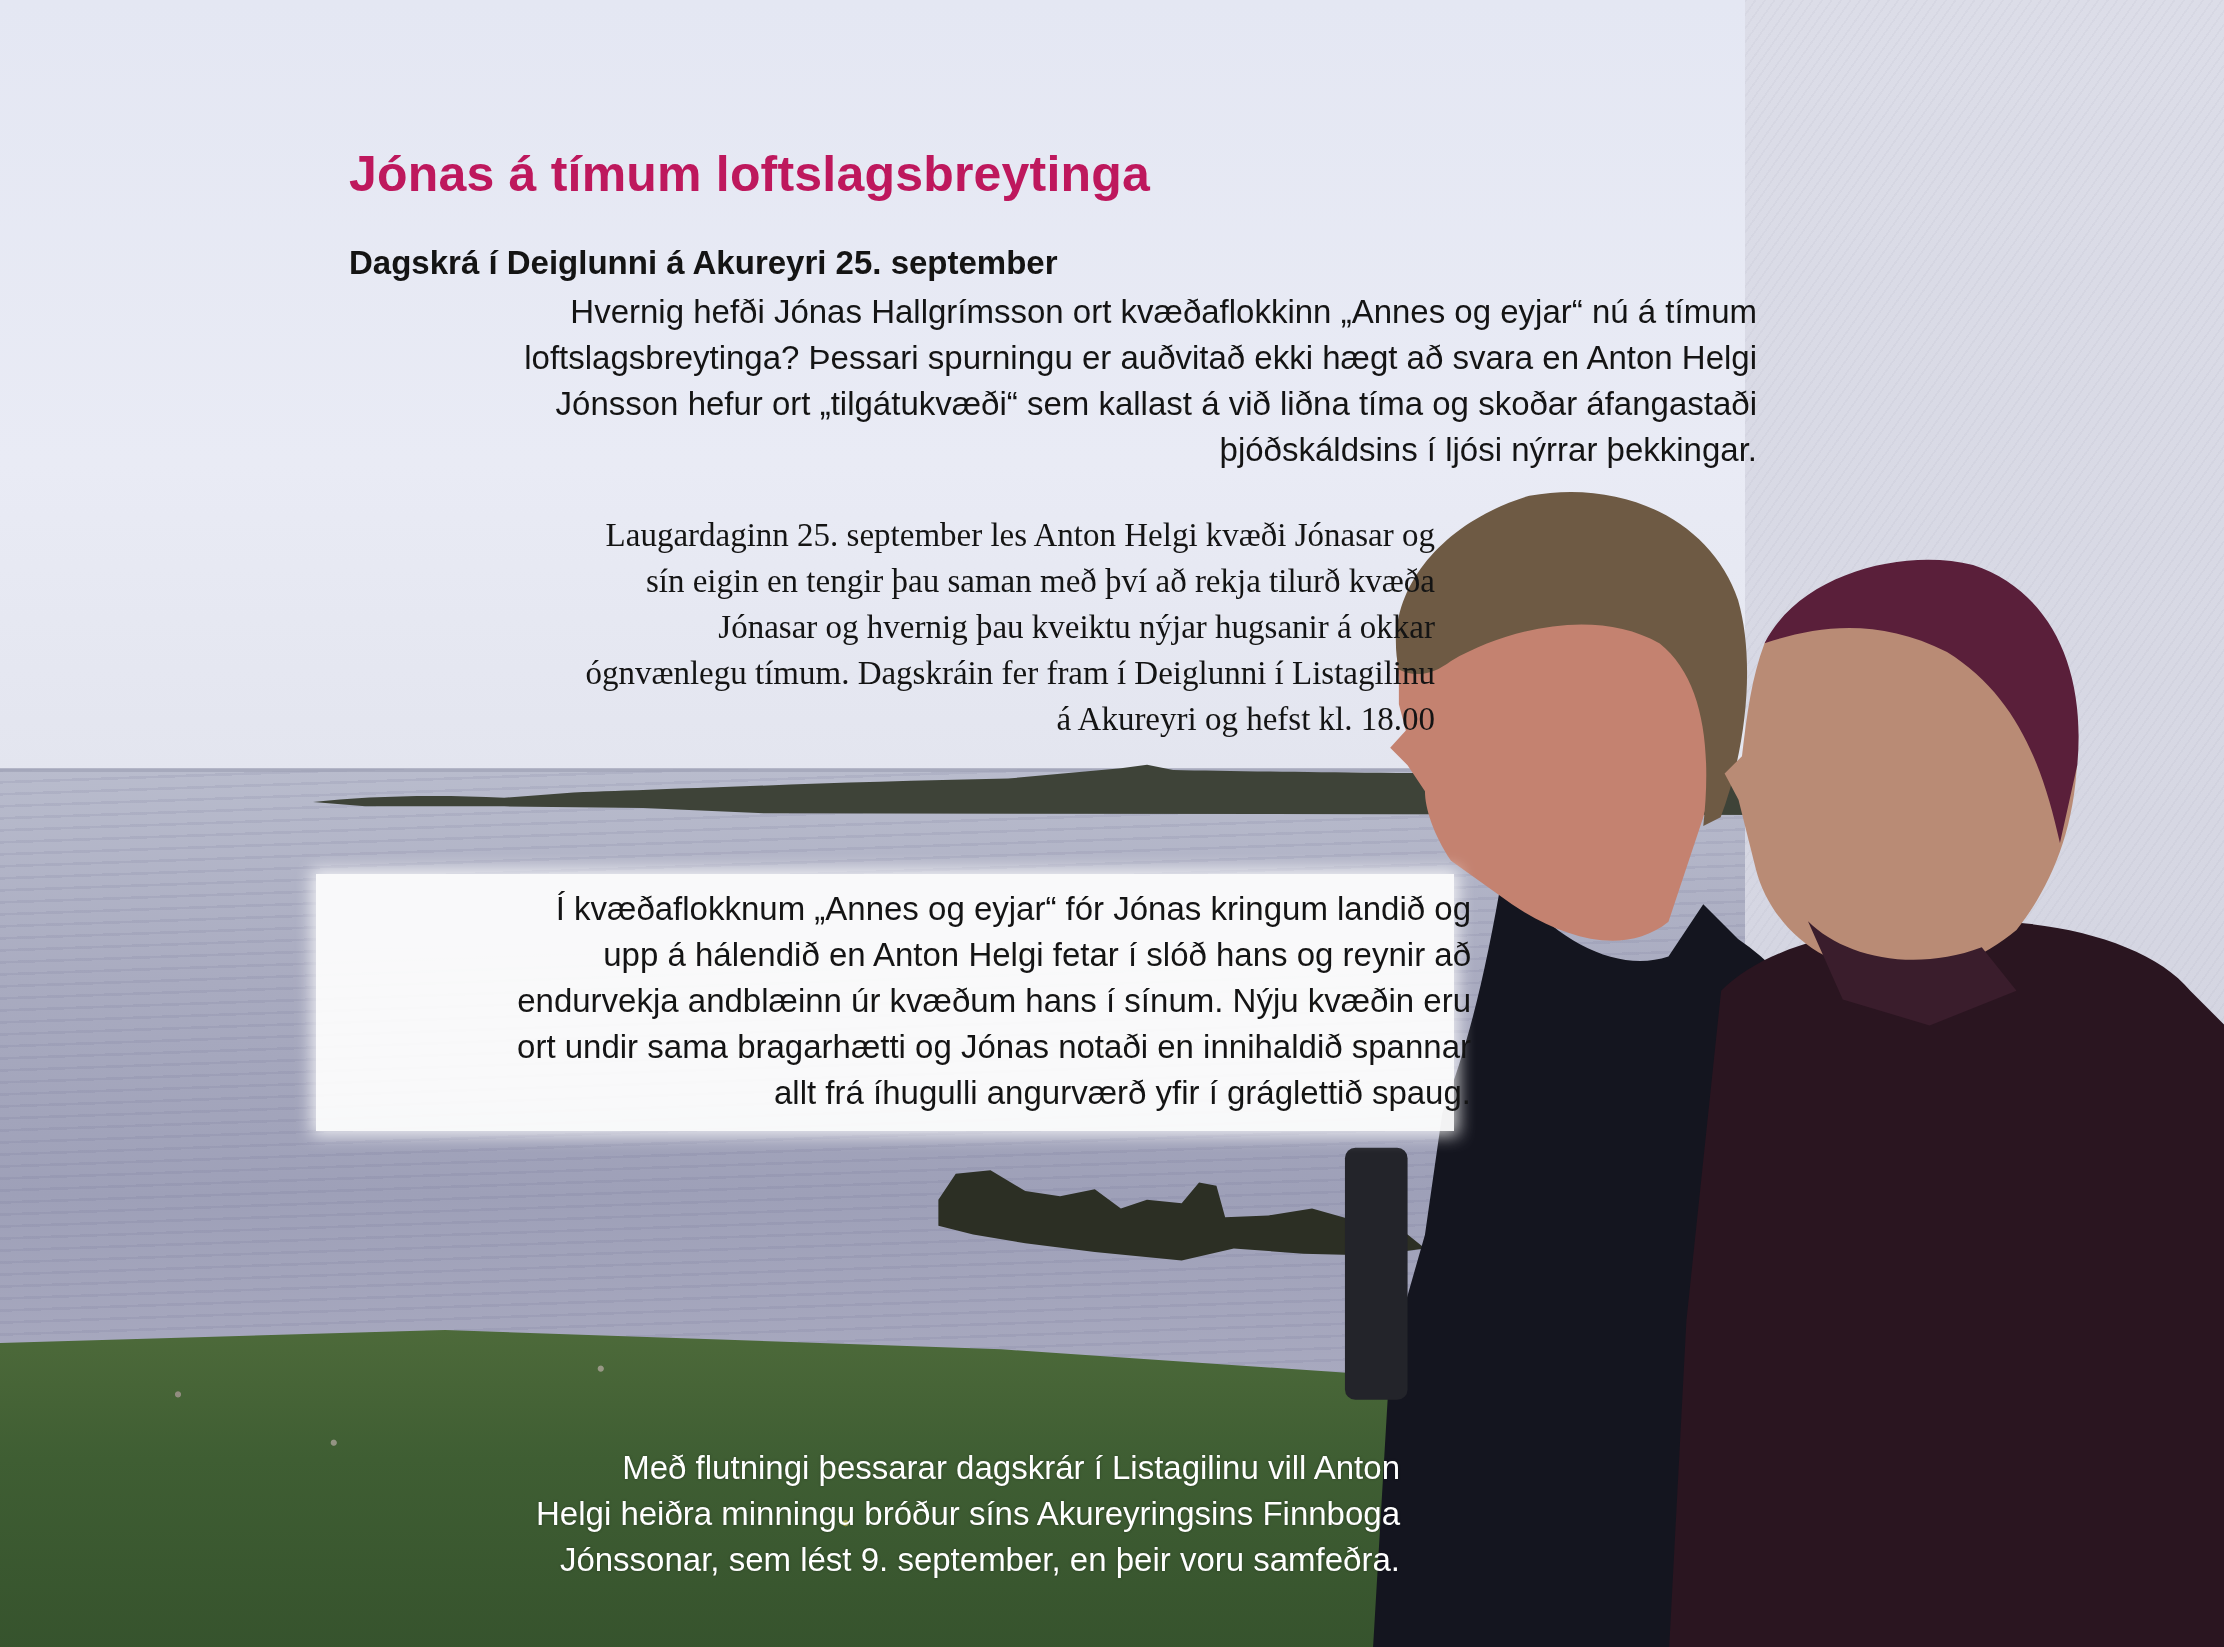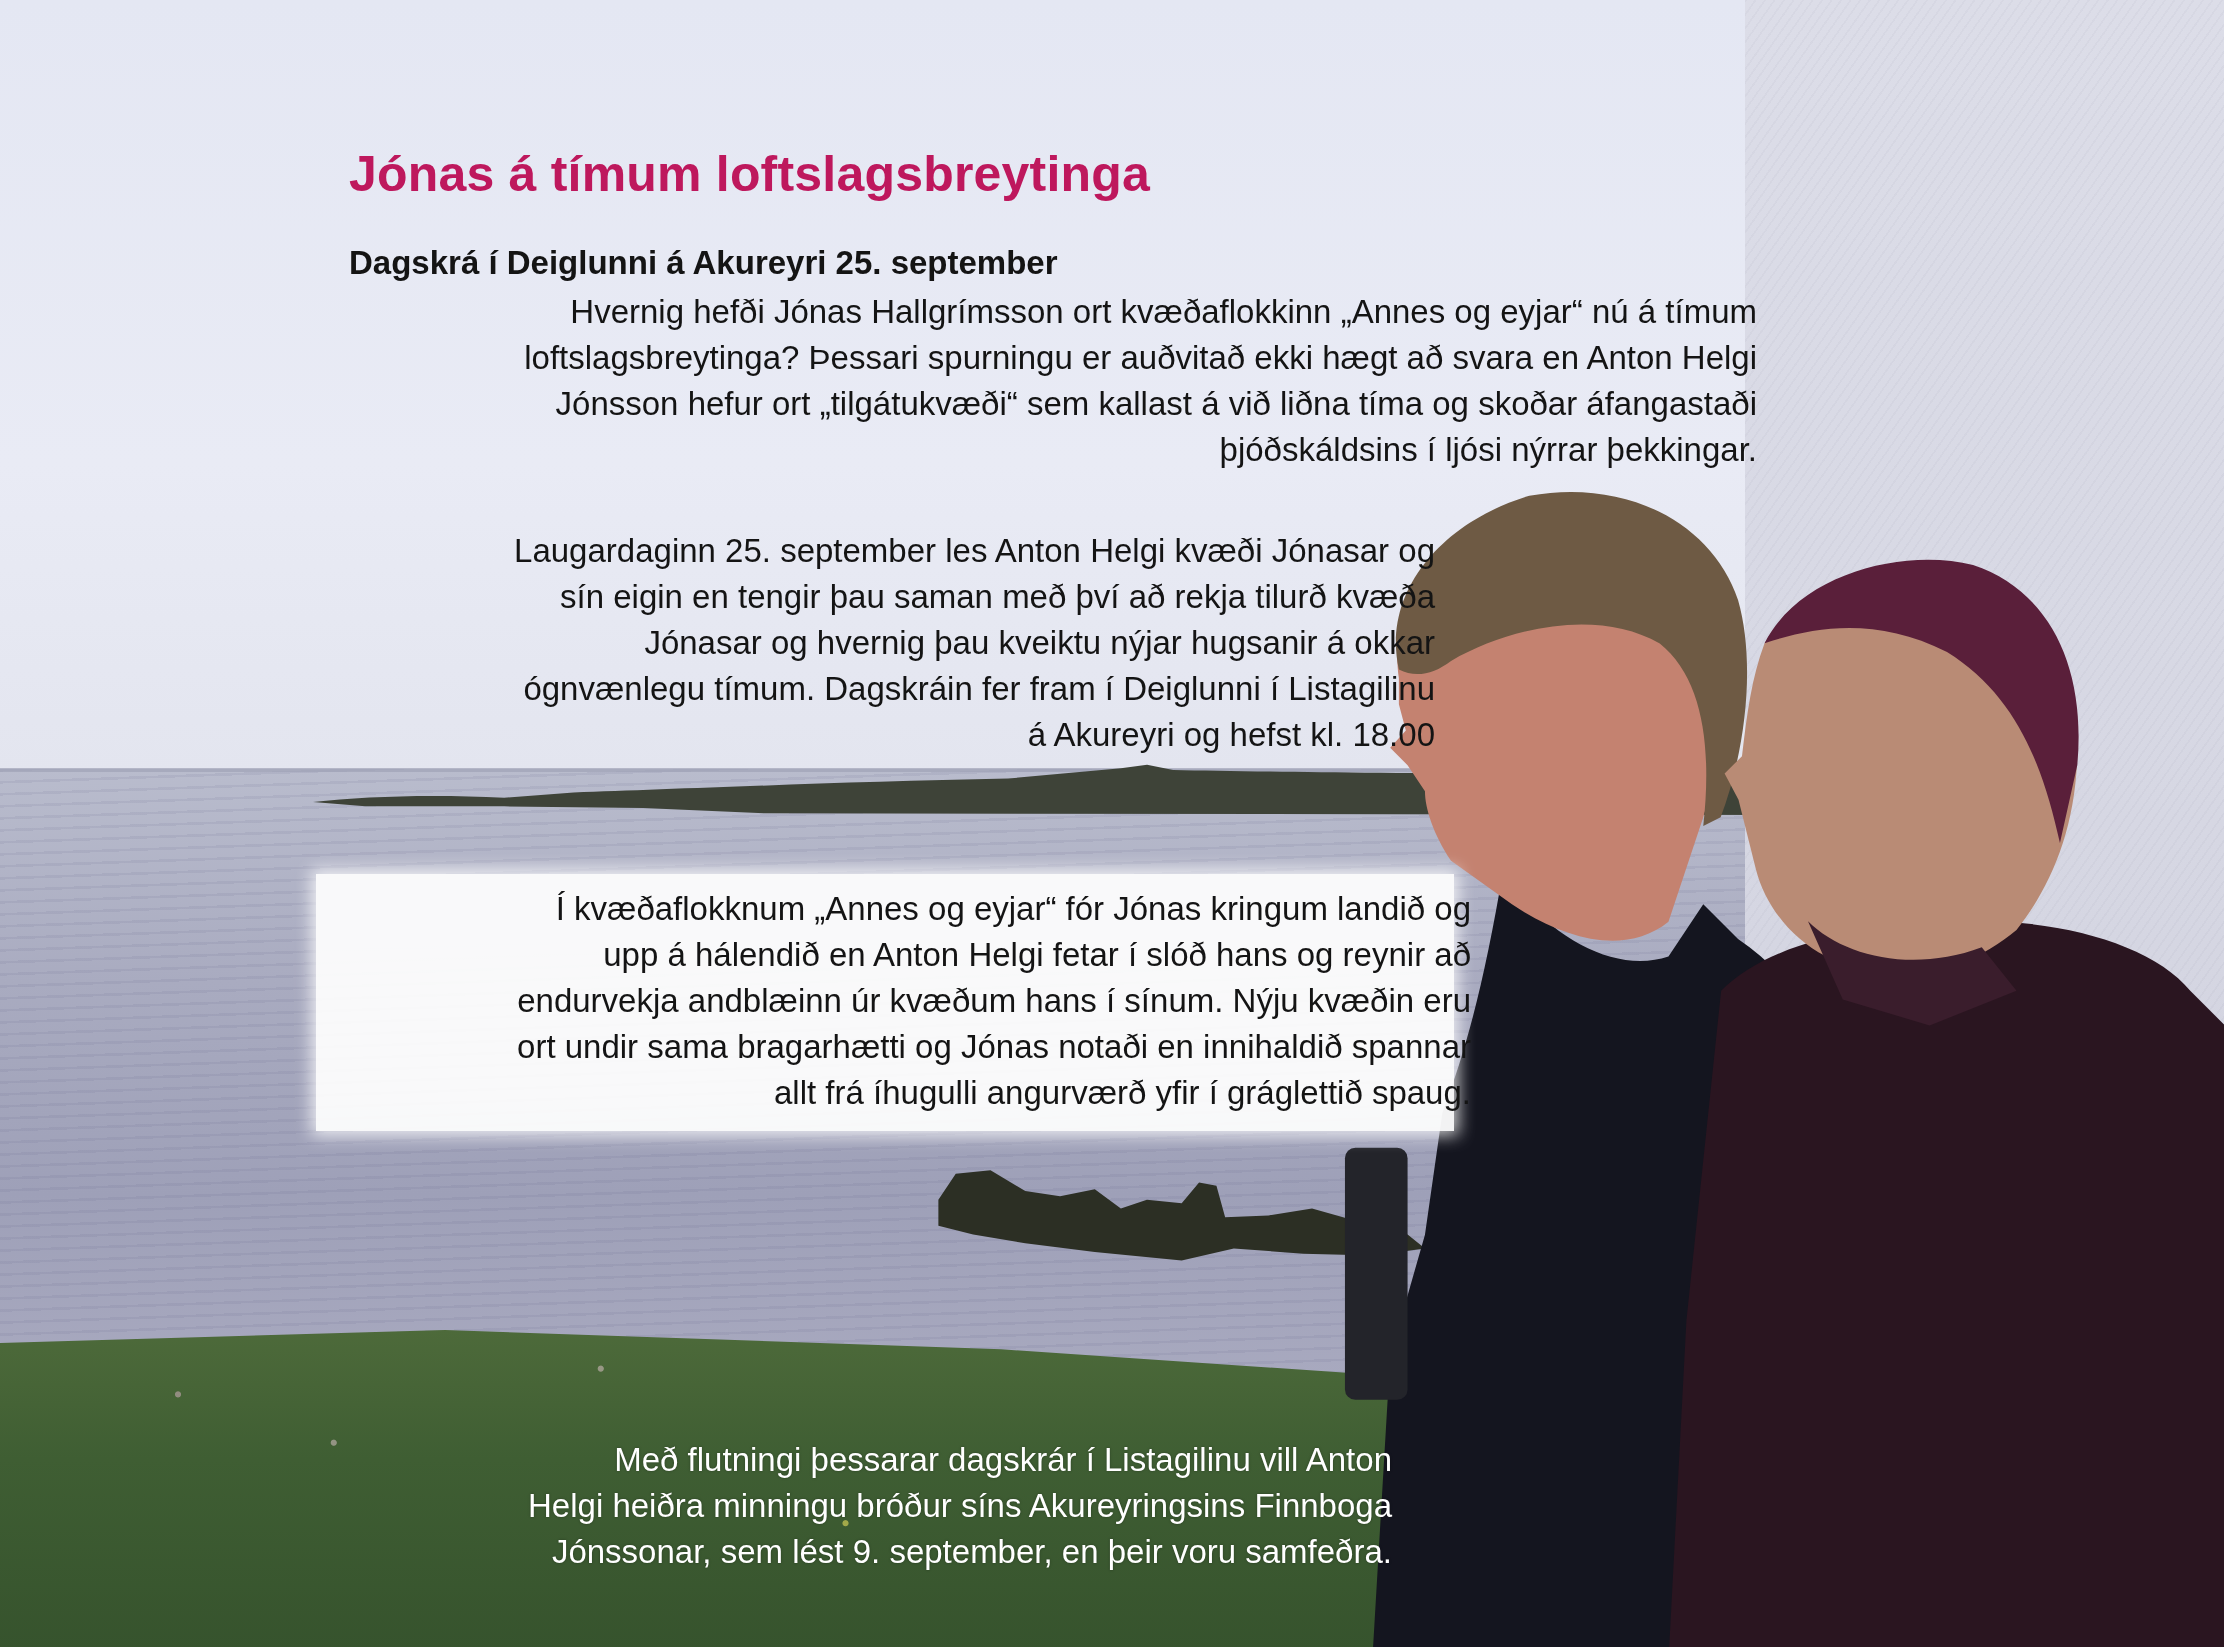--- a/index.html
+++ b/index.html
@@ -48,21 +48,21 @@
     .subtitle {
       position:absolute; left:349px; top:202px;
       font-size: 33px; font-weight: bold; color:#141414;margin-top:42px;
     }
     .para {
       position:absolute; left:349px; font-size: 33px; color:#141414; line-height: 46px;
       white-space: pre-line;
       text-align: right;
     }
     .p1 { top: 289px; width: 1408px; }
-    .p2 { top: 528px; width: 1086px; }
+    .p2 { top: 512px; width: 1086px; font-family: Liberation Serif, serif; }
     .box {
       position:absolute; left:316px; top:874px; width:1138px; height:257px;
       background: rgba(252,252,252,0.96);
       box-shadow: 0 0 15.6px 5.2px rgba(255,255,255,0.8);
     }
     .p3 { top: 885px; width: 1121px; }
     .p4 { top: 1437px; width: 1043px; color:#ffffff; text-shadow: 0 0 2.6px rgba(0,0,0,.35); }
   </style>
 </head>
 <body>
@@ -112,16 +112,16 @@
 ógnvænlegu tímum. Dagskráin fer fram í Deiglunni í Listagilinu
 á Akureyri og hefst kl. 18.00</p>
 
 <div class="box"></div>
 <p class="para p3" style="margin:1px">Í kvæðaflokknum „Annes og eyjar“ fór Jónas kringum landið og
 upp á hálendið en Anton Helgi fetar í slóð hans og reynir að
 endurvekja andblæinn úr kvæðum hans í sínum. Nýju kvæðin eru
 ort undir sama bragarhætti og Jónas notaði en innihaldið spannar
 allt frá íhugulli angurværð yfir í gráglettið spaug.</p>
 
-<p class="para p4" style="margin:0">Með flutningi þessarar dagskrár í Listagilinu vill Anton
+<p class="para p4" style="margin:8px">Með flutningi þessarar dagskrár í Listagilinu vill Anton
 Helgi heiðra minningu bróður síns Akureyringsins Finnboga
 Jónssonar, sem lést 9. september, en þeir voru samfeðra.</p>
 
 
 </body></html>

